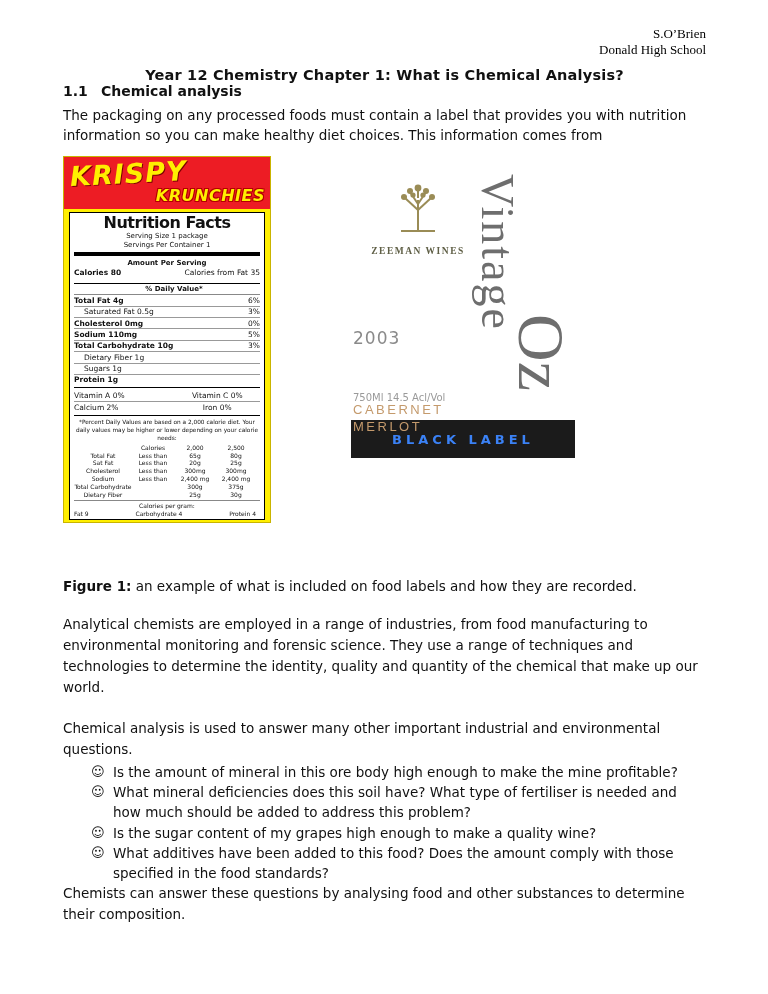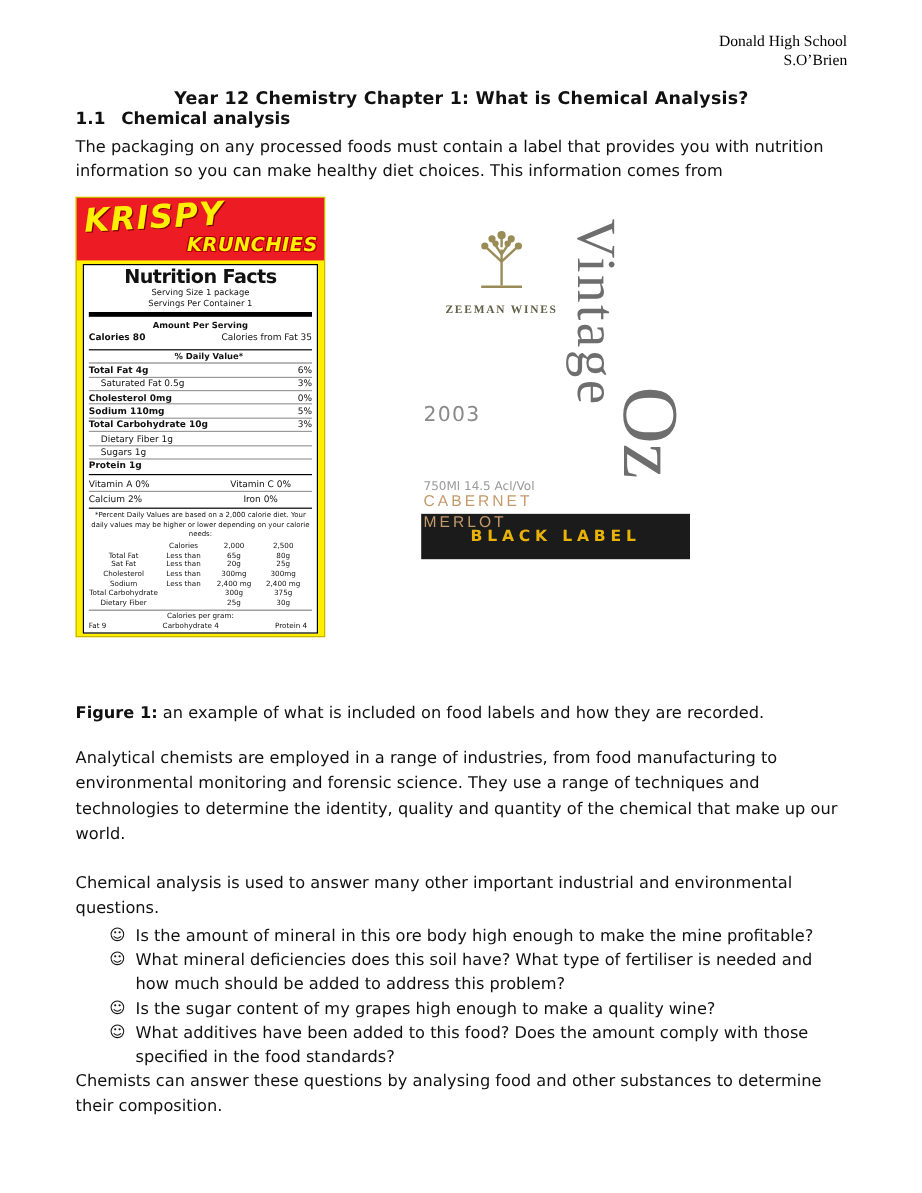--- a/index.html
+++ b/index.html
@@ -2,21 +2,21 @@
 <html><head>
 <meta charset="utf-8">
 <style>
   * { margin:0; padding:0; box-sizing:border-box; }
   html,body { width:768px; height:994px; background:#ffffff; overflow:hidden; }
   body { font-family:"DejaVu Sans", sans-serif; color:#111; }
   .page { width:768px; height:994px; padding:26px 62px 0 63px; position:relative; }
 
   .doc-header { text-align:right; font-family:"Liberation Serif", serif; font-size:13px; line-height:1.25; color:#000; }
 
-  .doc-title { text-align:center; font-weight:bold; font-size:14.5px; margin-top:16px; letter-spacing:.2px; }
+  .doc-title { text-align:center; font-weight:bold; font-size:14.5px; margin-top:8px; letter-spacing:.2px; }
   .section-line { font-weight:bold; font-size:14px; }
   .section-line .num { display:inline-block; width:38px; }
   .body-text { font-size:13.5px; line-height:1.55; margin-top:6px; }
 
   
   .figure-row { display:flex; align-items:flex-start; margin-top:10px; height:398px; }
 
   
   .nutri-card { width:208px; background:#ffef00; border:1px solid #c9b400; }
   .brand { position:relative; height:52px; background:#ed1c24; overflow:visible; }
@@ -50,40 +50,40 @@
   .winery { position:absolute; left:0; top:78px; width:134px; text-align:center; font-family:"Liberation Serif", serif; font-size:9.5px; font-weight:bold; letter-spacing:1.5px; color:#5f5f46; }
   .tree { position:absolute; left:32px; top:12px; }
   .v-word { position:absolute; writing-mode:vertical-rl; font-family:"Liberation Serif", serif; color:#6e6e6e; }
   .vintage { left:120px; top:6px; font-size:46px; height:236px; letter-spacing:2px; }
   .oz { left:152px; top:146px; font-size:66px; height:110px; }
   .wine-year { position:absolute; left:2px; top:160px; font-size:17px; color:#8a8a8a; letter-spacing:1px; }
   .wine-variety { position:absolute; left:2px; font-size:13px; letter-spacing:2.5px; color:#c49a6c; font-family:"Liberation Sans", sans-serif;margin-top:48px; }
   .variety1 { top:186px; }
   .variety2 { top:203px; }
   .wine-vol { position:absolute; left:2px; top:224px; font-size:10px; color:#9a9a9a; }
-  .black-bar { height:38px; background:#1b1b1b; color:#eab308; display:flex; align-items:center; justify-content:center; font-size:13px; font-weight:bold; letter-spacing:4px; }
+  .black-bar { height:38px; background:#1b1b1b; color:#3b82f6; display:flex; align-items:center; justify-content:center; font-size:13px; font-weight:bold; letter-spacing:4px; }
 
   
   .caption { font-size:13.5px; margin-top:24px; }
   .caption b { font-weight:bold; }
   .para { font-size:13.5px; line-height:1.55; margin-top:20px; }
   .bullets { margin-top:2px; }
   .bullet { display:flex; font-size:13.5px; line-height:1.5; padding-left:28px; }
   .bullet .smiley { width:22px; flex:0 0 22px; font-size:13px; }
   .bullet .btxt { flex:1; }
   .closing { font-size:13.5px; line-height:1.55; }
 </style>
 </head>
 <body>
 
 <div class="page">
 
   <div class="doc-header">
+    <div>S.O’Brien</div>
     <div>Donald High School</div>
-    <div>S.O’Brien</div>
   </div>
 
   <div class="doc-title">Year 12 Chemistry Chapter 1: What is Chemical Analysis?</div>
 
   <div class="section-line">
     <span class="num">1.1</span><span>Chemical analysis</span>
   </div>
 
   <div class="body-text">The packaging on any processed foods must contain a label that provides you with nutrition information so you can make healthy diet choices. This information comes from</div>
 

